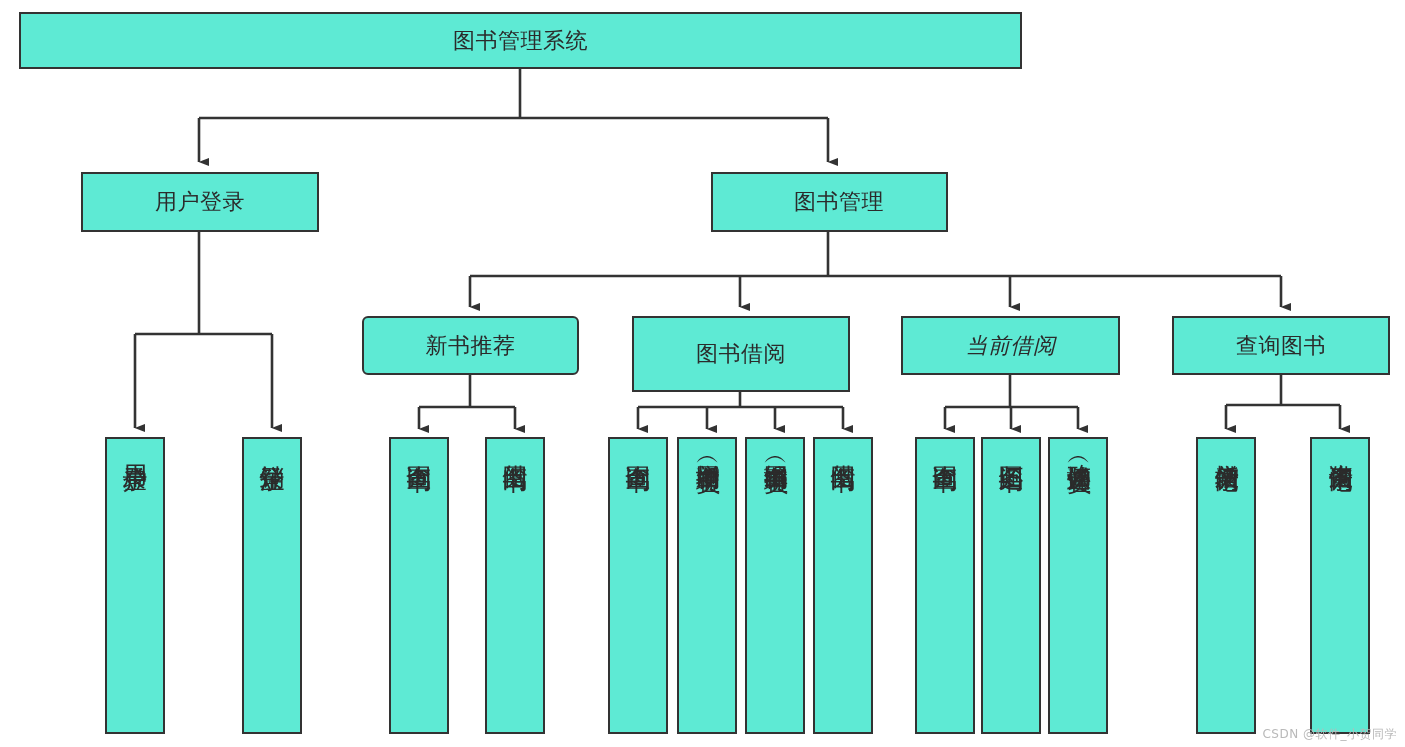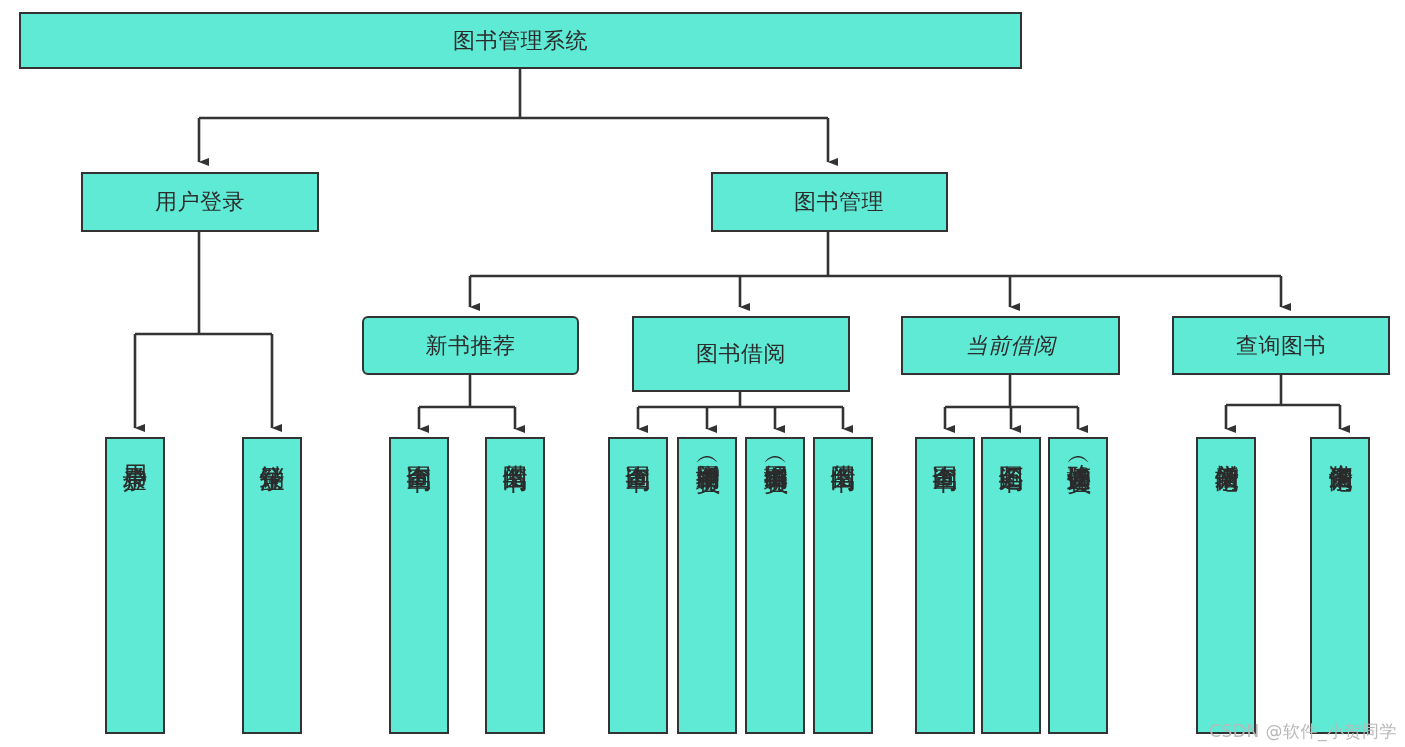--- a/index.html
+++ b/index.html
@@ -60,21 +60,21 @@
     letter-spacing: 1px;
     white-space: nowrap;
   }
   .node-box.vertical.tall-text .node-label {
     font-size: 24px;
   }
   #watermark {
     position: absolute;
     right: 8px;
     bottom: 4px;
-    font-size: 17px;
+    font-size: 12px;
     color: #b9b9b9;
     letter-spacing: 0.5px;
     white-space: nowrap;
     pointer-events: none;
   }
 </style>
 </head>
 <body>
 
 <div id="diagram-root">

